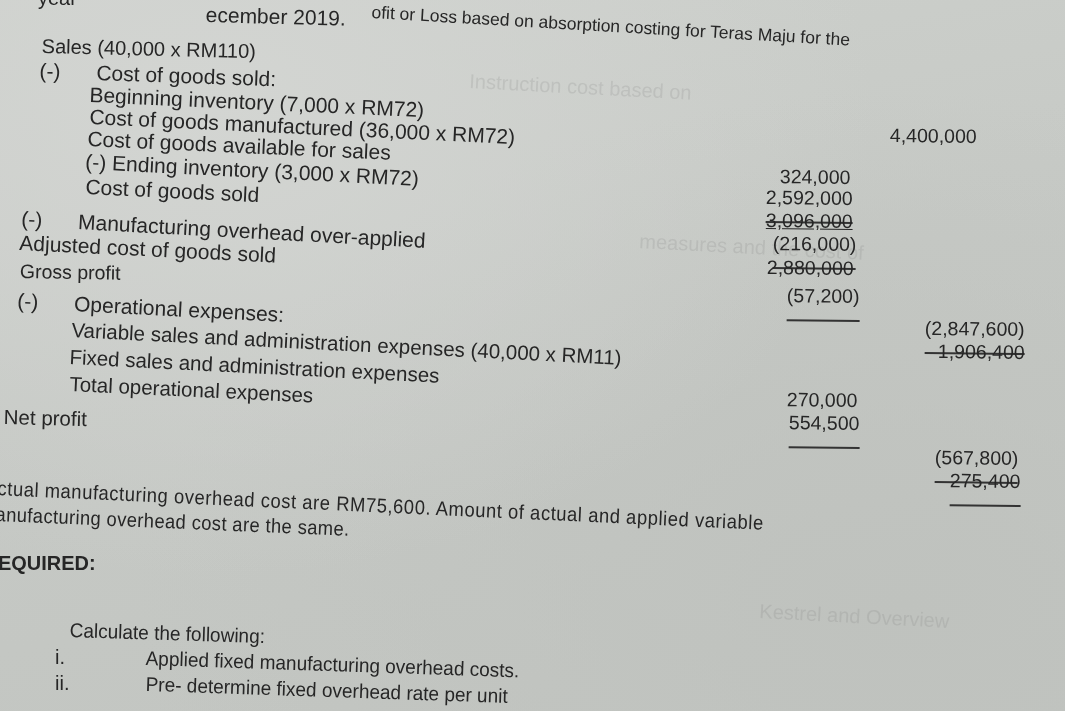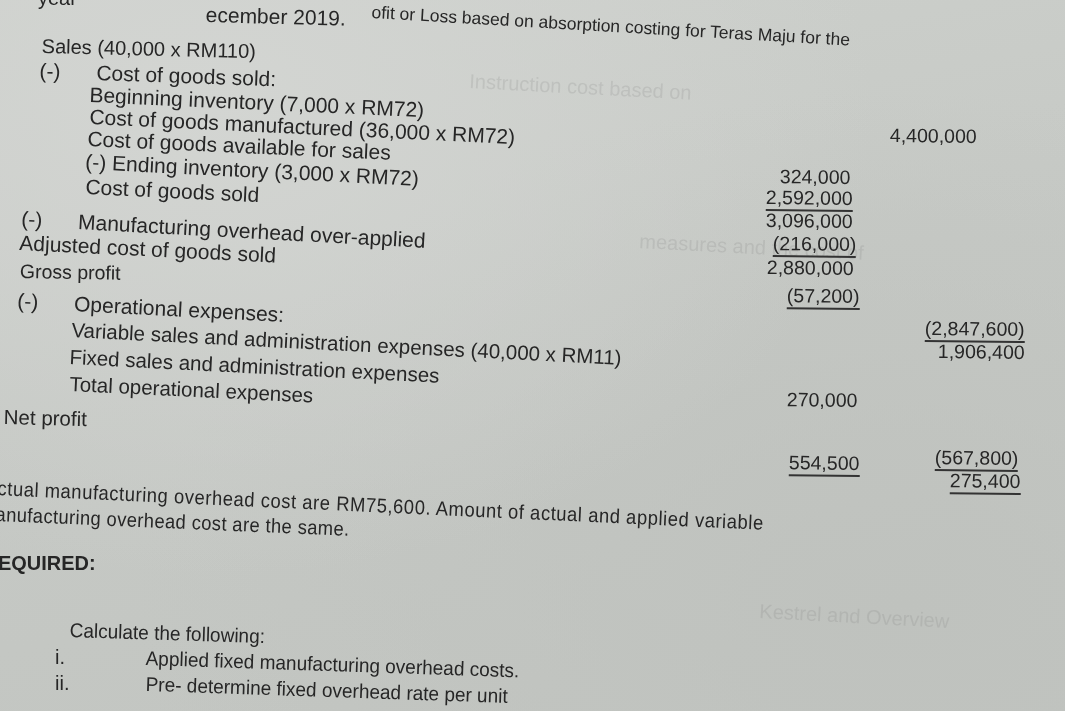--- a/index.html
+++ b/index.html
@@ -37,21 +37,21 @@
     }
     .num {
       position: absolute;
       white-space: nowrap;
       font-size: 19.5px;
       line-height: 1;
       text-align: left;
       transform-origin: right top;
       transform: rotate(0.6deg);
     }
-    .ul { border-bottom: 2px solid #333; padding-bottom: 1px; }
+    .ul { border-bottom: 2px solid #333; padding-bottom: 13px; }
     .narrow { font-family: "Liberation Sans", sans-serif; transform-origin: left top; }
   </style>
 </head>
 <body>
 
 <div class="ghost" style="left:470px; top:70px;">Instruction cost based on</div>
 <div class="ghost" style="left:640px; top:230px;">measures and the cost of</div>
 <div class="ghost" style="left:760px; top:600px;">Kestrel and Overview</div>
 
 <div class="line" style="left:38px; top:-12px; font-size:20px;">year</div>
@@ -82,31 +82,31 @@
   <span>(-)</span>
   <span style="margin-left:30px;">Operational expenses:</span>
 </div>
 <div class="line" style="left:72px; top:320px; font-size:20.5px; transform:rotate(2.9deg);">Variable sales and administration expenses (40,000 x RM11)</div>
 <div class="line" style="left:70px; top:347px; font-size:20.5px; transform:rotate(2.9deg);">Fixed sales and administration expenses</div>
 <div class="line" style="left:70px; top:374px; font-size:20.5px; transform:rotate(2.7deg);">Total operational expenses</div>
 <div class="line" style="left:4px; top:407px; font-size:20.5px; transform:rotate(1.5deg);">Net profit</div>
 
 <div class="num" style="right:215px; top:168px;">324,000</div>
 <div class="num ul" style="right:212px; top:189px;">2,592,000</div>
-<div class="num" style="right:212px; top:212px;">3,096,000</div>
+<div class="num" style="right:212px; top:212px;text-decoration:underline;">3,096,000</div>
 <div class="num ul" style="right:209px; top:235px;">(216,000)</div>
 <div class="num" style="right:211px; top:259px;">2,880,000</div>
 <div class="num ul" style="right:205px; top:287px;">(57,200)</div>
 
 <div class="num" style="right:88px; top:127px;">4,400,000</div>
 <div class="num ul" style="right:40px; top:320px;">(2,847,600)</div>
 <div class="num" style="right:40px; top:343px;">1,906,400</div>
 
 <div class="num" style="right:208px; top:391px;">270,000</div>
-<div class="num ul" style="right:206px; top:414px;margin-top:40px;">554,500</div>
+<div class="num ul" style="right:206px; top:414px;">554,500</div>
 <div class="num ul" style="right:47px; top:449px;">(567,800)</div>
 <div class="num ul" style="right:45px; top:472px;">275,400</div>
 
 <div class="line narrow" style="left:-2px; top:478px; font-size:20px; letter-spacing:0.6px; transform:rotate(2.6deg) scaleX(0.92);">ctual manufacturing overhead cost are RM75,600. Amount of actual and applied variable</div>
 <div class="line narrow" style="left:-4px; top:504px; font-size:20px; letter-spacing:0.4px; transform:rotate(2.4deg) scaleX(0.92);">anufacturing overhead cost are the same.</div>
 
 <div class="line narrow" style="left:-2px; top:552px; font-size:21px; font-weight:bold; transform:scaleX(0.95);">EQUIRED:</div>
 
 <div class="line" style="left:-6px; top:618px; font-size:20px;">)</div>
 <div class="line narrow" style="left:70px; top:620px; font-size:20px; transform:rotate(1.8deg) scaleX(0.95);">Calculate the following:</div>

